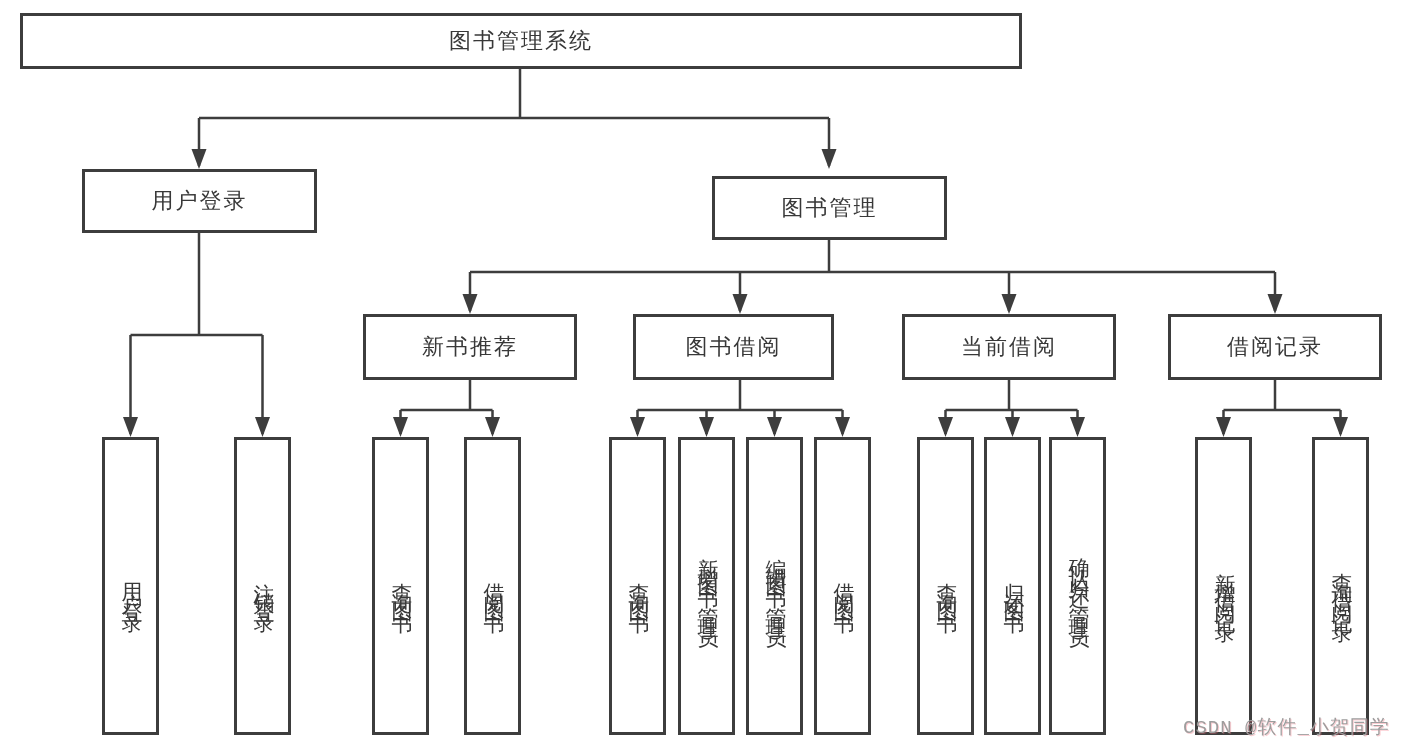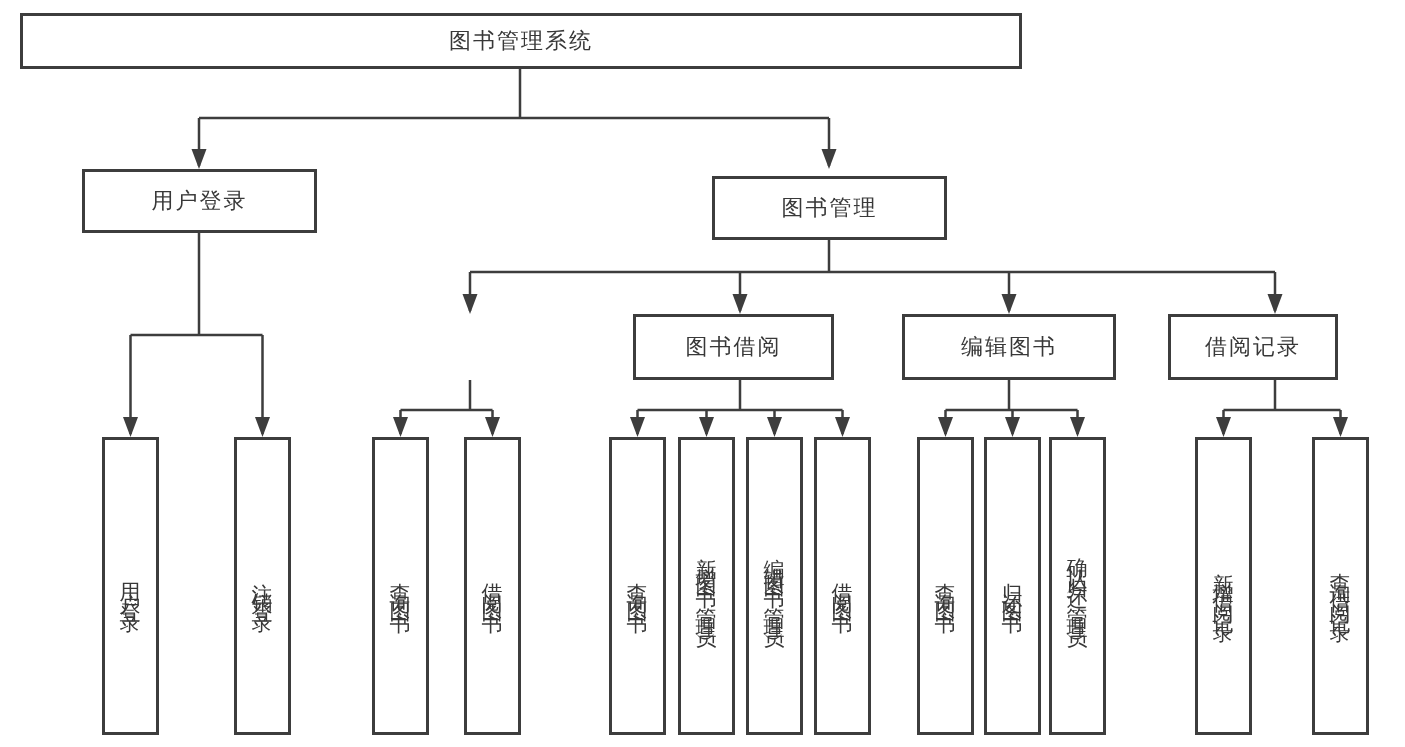--- a/index.html
+++ b/index.html
@@ -2,21 +2,21 @@
 <html><head>
 <meta charset="utf-8">
 <style>
   html, body { margin: 0; padding: 0; background: #ffffff; }
   * { box-sizing: border-box; }
   .canvas {
     position: relative;
     width: 1405px;
     height: 747px;
     background: #ffffff;
-    font-family: Liberation Sans, sans-serif;
+    font-family: Liberation Mono, monospace;
     overflow: hidden;
   }
   .connector-layer {
     position: absolute;
     left: 0; top: 0;
     width: 1405px; height: 747px;
     z-index: 1;
   }
   .connector-layer path {
     fill: none;
@@ -103,32 +103,34 @@
     <polygon points="1070,417 1085,417 1077.5,437"></polygon>
     <polygon points="1216,417 1231,417 1223.5,437"></polygon>
     <polygon points="1333,417 1348,417 1340.5,437"></polygon>
   </svg>
 
   <div class="node hbox root">图书管理系统</div>
 
   <div class="node hbox" style="left:82px; top:169px; width:235px; height:64px;">用户登录</div>
   <div class="node hbox" style="left:712px; top:176px; width:235px; height:64px;">图书管理</div>
 
+  <div class="node hbox" style="left:363px; top:314px; width:214px; height:66px;">新书推荐</div>
   <div class="node hbox" style="left:633px; top:314px; width:201px; height:66px;">图书借阅</div>
-  <div class="node hbox" style="left:902px; top:314px; width:214px; height:66px;">编辑图书</div>
-  <div class="node hbox" style="left:1168px; top:314px; width:170px; height:66px;">借阅记录</div>
+  <div class="node hbox" style="left:902px; top:314px; width:214px; height:66px;">当前借阅</div>
+  <div class="node hbox" style="left:1168px; top:314px; width:214px; height:66px;">借阅记录</div>
 
   <div class="node leaf" style="left:102px;">用户登录</div>
   <div class="node leaf" style="left:234px;">注销登录</div>
   <div class="node leaf" style="left:372px;">查询图书</div>
   <div class="node leaf" style="left:464px;">借阅图书</div>
   <div class="node leaf" style="left:609px;">查询图书</div>
   <div class="node leaf" style="left:678px;">新增图书（管理员）</div>
   <div class="node leaf" style="left:746px;">编辑图书（管理员）</div>
   <div class="node leaf" style="left:814px;">借阅图书</div>
   <div class="node leaf" style="left:917px;">查询图书</div>
   <div class="node leaf" style="left:984px;">归还图书</div>
   <div class="node leaf" style="left:1049px;">确认归还（管理员）</div>
   <div class="node leaf" style="left:1195px;">新增借阅记录</div>
   <div class="node leaf" style="left:1312px;">查询借阅记录</div>
 
+  <div class="watermark">CSDN @软件_小贺同学</div>
 
 </div>
 
 </body></html>

